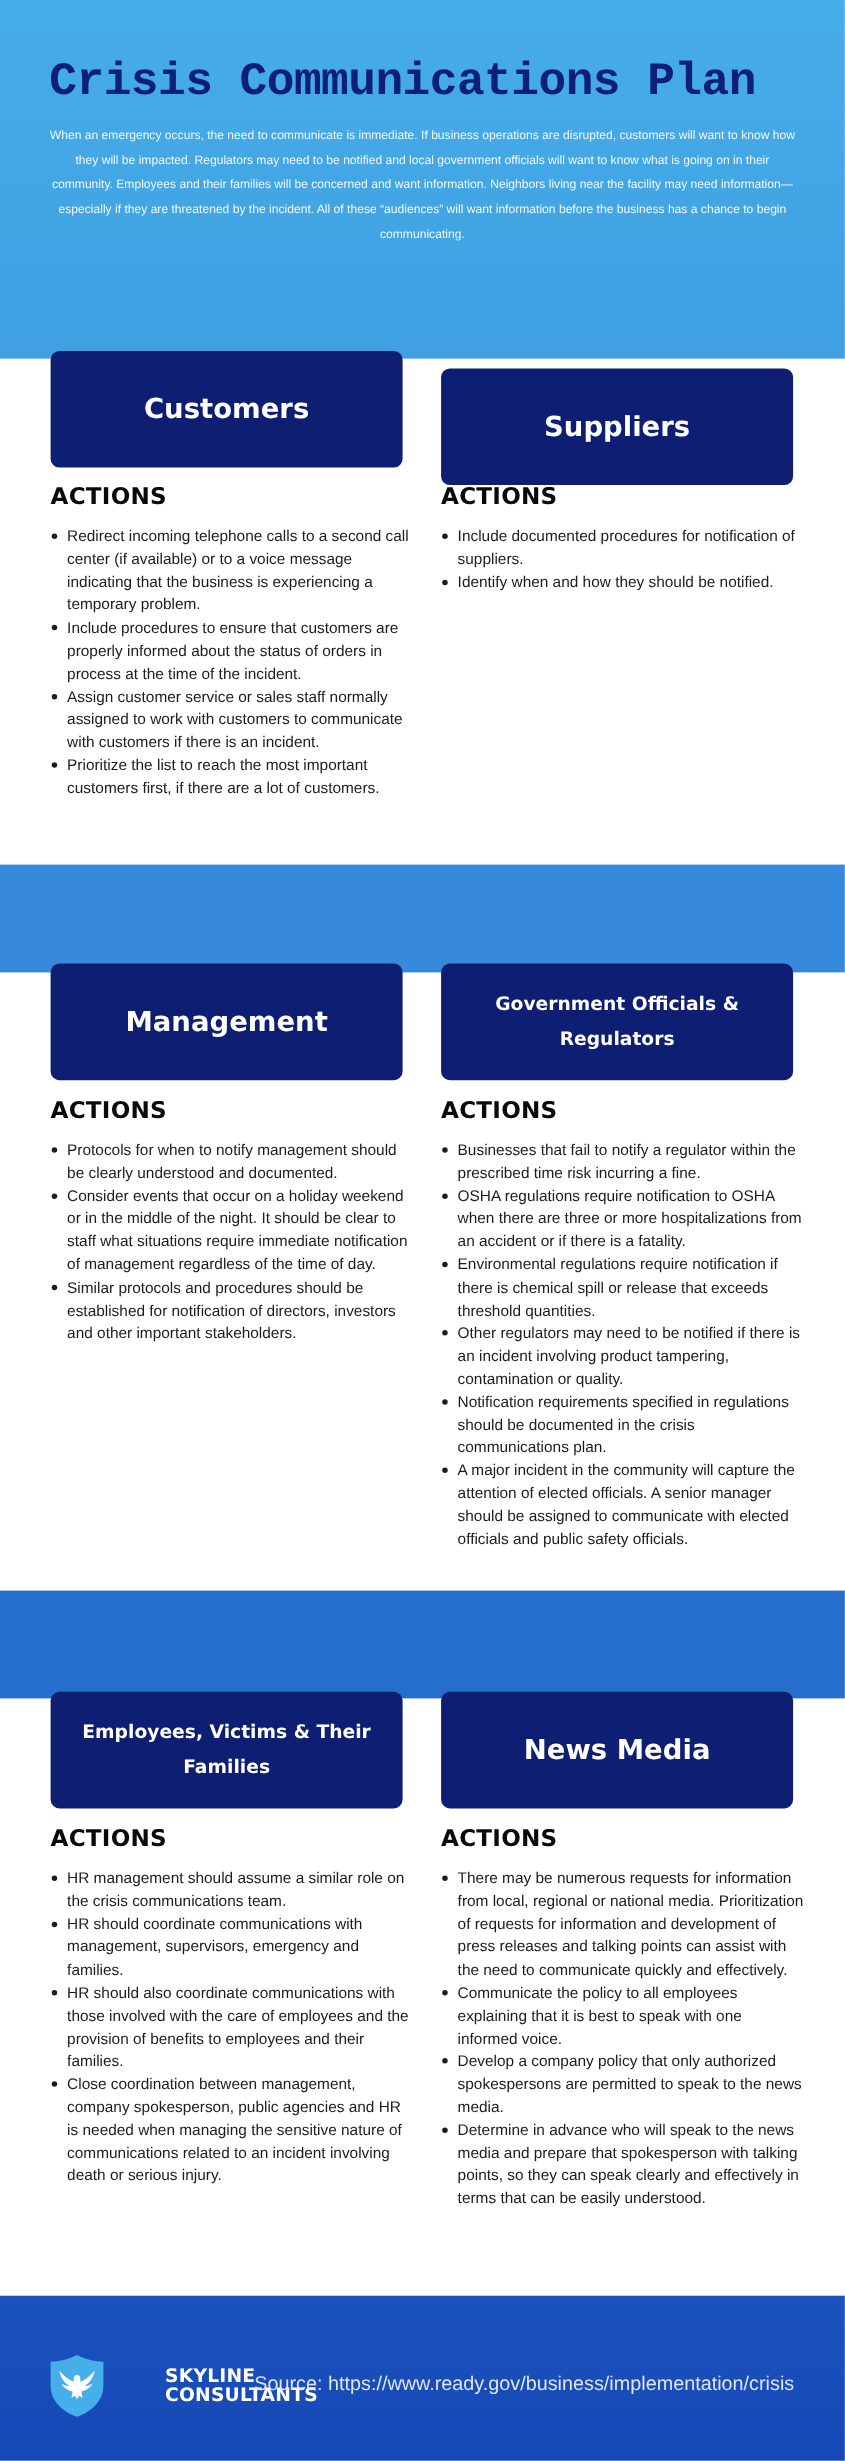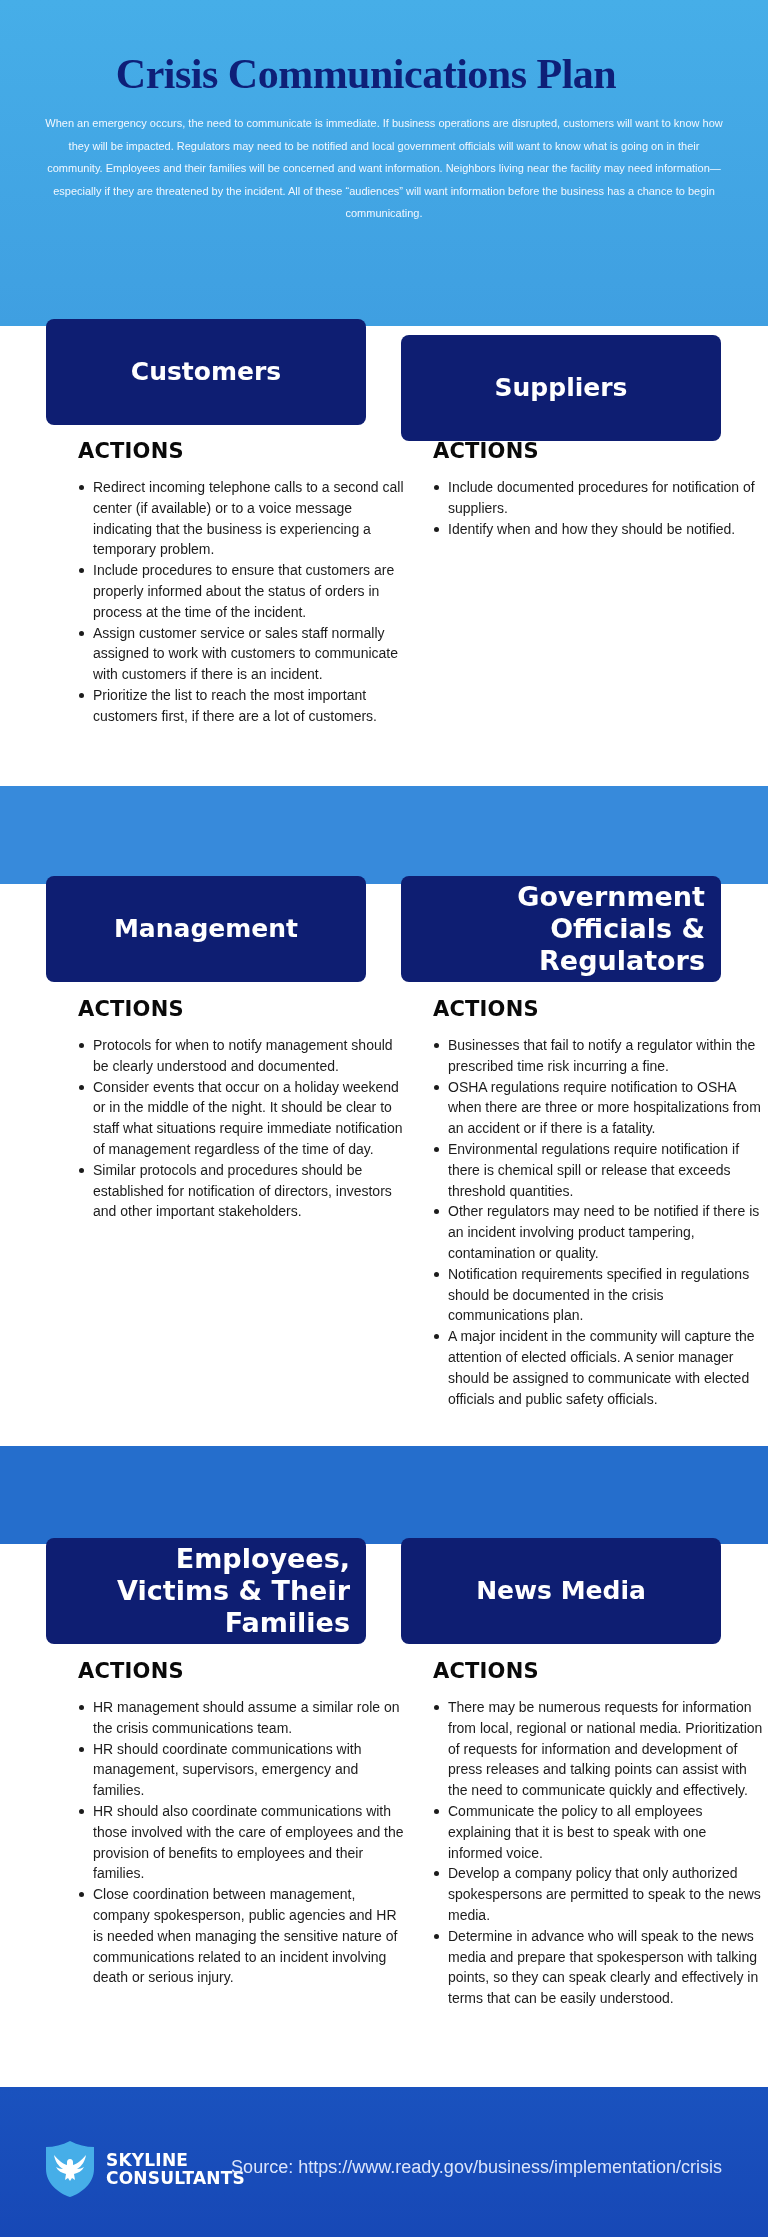--- a/index.html
+++ b/index.html
@@ -2,45 +2,45 @@
 <html><head>
 <meta charset="utf-8">
 <style>
   * { box-sizing: border-box; margin: 0; padding: 0; }
   html, body { width: 768px; background: #ffffff; }
   body { font-family: "Liberation Sans", "DejaVu Sans", sans-serif; color: #1a1a1a; position: relative; height: 2237px; overflow: hidden; }
 
   .hero { position: absolute; left: 0; top: 0; width: 768px; height: 326px;
           background: linear-gradient(180deg, #46aee8 0%, #3f9fe1 100%); }
   .hero-title { position: absolute; top: 50px; left: 0; width: 732px; text-align: center;
-                font-family: Liberation Serif, serif; font-weight: bold; font-size: 42px;
+                font-family: Liberation Mono, monospace; font-weight: bold; font-size: 42px;
                 letter-spacing: -0.5px; color: #0e1f78; }
   .hero-intro { position: absolute; top: 112px; left: 44px; width: 680px; text-align: center;
                 font-family: "Liberation Sans", sans-serif; font-size: 11px; line-height: 22.5px; color: #f2f8ff; }
 
   .band { position: absolute; left: 0; width: 768px; height: 98px; }
   .band-2 { top: 786px; background: #378adb; }
   .band-3 { top: 1446px; background: #256ecc; }
 
   .card { position: absolute; width: 320px; height: 106px; background: #0e1e72; border-radius: 8px;
           display: flex; align-items: center; justify-content: center; text-align: center;
           color: #ffffff; font-family: "DejaVu Sans", sans-serif; font-weight: bold; font-size: 25px; line-height: 32px; padding: 0 16px; margin-top: 19px; }
-  .card.two-line { font-size: 27px; text-align: right; }
+  .card.two-line { font-size: 17px; }
   .col-l { left: 46px; }
   .col-r { left: 401px; }
 
-  .section { position: absolute; width: 330px; margin-left: 32px; }
+  .section { position: absolute; width: 330px; }
   .actions-h { font-family: "DejaVu Sans", sans-serif; font-weight: bold; font-size: 21px; color: #0a0a0a; letter-spacing: 0.2px; margin-bottom: 14px; }
   ul.bullets { list-style: none; }
   ul.bullets li { position: relative; padding-left: 15px; font-family: "Liberation Sans", sans-serif; font-size: 14px; line-height: 20.8px; color: #1c1c1c; }
   ul.bullets li::before { content: ""; position: absolute; left: 1px; top: 8px; width: 5px; height: 5px; border-radius: 50%; background: #1c1c1c; }
 
   .footer { position: absolute; left: 0; top: 2087px; width: 768px; height: 150px;
             background: linear-gradient(180deg, #1a52be 0%, #1748b6 100%); }
-  .logo { position: absolute; left: 44px; top: 52px; display: flex; align-items: center; }
+  .logo { position: absolute; left: 44px; top: 52px; display: flex; align-items: center; gap: 44px; }
   .logo svg { width: 52px; height: 60px; }
   .logo-text { margin-left: 10px; font-family: "DejaVu Sans", sans-serif; font-weight: bold; color: #ffffff; font-size: 17px; line-height: 18px; letter-spacing: 0.2px; }
   .source { position: absolute; right: 46px; top: 70px; font-family: "Liberation Sans", sans-serif; font-size: 18px; color: #dce6fb; }
 </style>
 </head>
 <body>
 
 <div class="hero">
   <h1 class="hero-title">Crisis Communications Plan</h1>
   <p class="hero-intro">When an emergency occurs, the need to communicate is immediate. If business operations are disrupted, customers will want to know how they will be impacted. Regulators may need to be notified and local government officials will want to know what is going on in their community. Employees and their families will be concerned and want information. Neighbors living near the facility may need information—especially if they are threatened by the incident. All of these “audiences” will want information before the business has a chance to begin communicating.</p>

